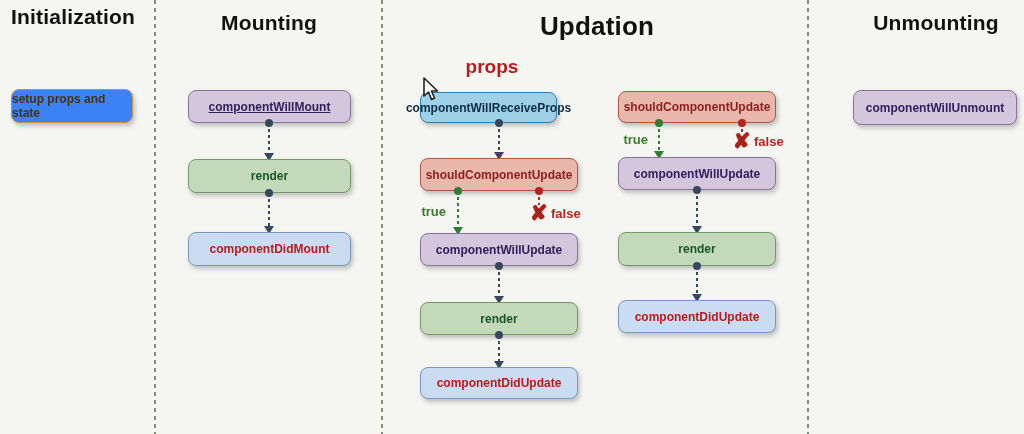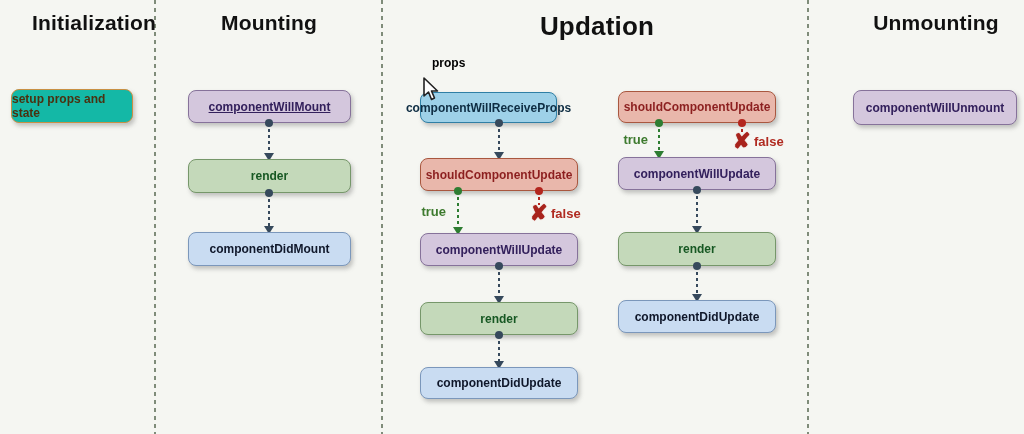--- a/index.html
+++ b/index.html
@@ -14,35 +14,36 @@
     position:absolute;top:0;bottom:0;width:2px;
     background:repeating-linear-gradient(to bottom,#7f8c7a 0 4px,transparent 4px 8px);
   }
   .lane-title{
     position:absolute;
     font-size:21px;font-weight:bold;color:#111;
     text-align:center;letter-spacing:.2px;
   }
   .sub-title{
     position:absolute;
-    font-size:12px;font-weight:bold;color:#000000;
+    font-size:19px;font-weight:bold;color:#b91c1c;
+    text-align:center;
   }
   .box{
     position:absolute;
     height:31px;
     border:1.5px solid;border-radius:8px;
     display:flex;align-items:center;justify-content:center;
     font-size:12px;font-weight:bold;
     box-shadow:2px 3px 4px rgba(95,95,95,.35);
     box-sizing:border-box;
   }
-  .box.orange{background:#14b8a6;border-color:#c89044;color:#4a3110;}
+  .box.orange{background:#3b82f6;border-color:#c89044;color:#4a3110;}
   .box.purple{background:#d4c7dd;border-color:#86729a;color:#33205c;}
   .box.green {background:#c4d9ba;border-color:#76976a;color:#175823;}
-  .box.blue  {background:#c9dcf2;border-color:#7b97bb;color:#0f172a;}
+  .box.blue  {background:#c9dcf2;border-color:#7b97bb;color:#b91c1c;}
   .box.cyan  {background:#9ed1e8;border-color:#2f7fa5;color:#0e2d43;}
   .box.salmon{background:#e9b7ab;border-color:#a9573f;color:#8c1f1f;}
   .flow{
     position:absolute;width:2px;--c:#36495c;
     background:repeating-linear-gradient(to bottom,var(--c) 0 3px,transparent 3px 6px);
   }
   .flow::before{ 
     content:'';position:absolute;top:-4px;left:-3px;
     width:8px;height:8px;border-radius:50%;background:var(--c);
   }
@@ -67,21 +68,21 @@
 </style>
 </head>
 <body>
 
 <div class="stage">
 
   <div class="separator" style="left:154px;"></div>
   <div class="separator" style="left:381px;"></div>
   <div class="separator" style="left:807px;"></div>
 
-  <div class="lane-title" style="left:0;width:146px;top:11px;padding-left:21px;">Initialization</div>
+  <div class="lane-title" style="left:0;width:146px;top:5px;">Initialization</div>
   <div class="lane-title" style="left:184px;width:170px;top:11px;">Mounting</div>
   <div class="lane-title" style="left:392px;width:410px;top:11px;font-size:26px;">Updation</div>
   <div class="lane-title" style="left:854px;width:164px;top:11px;">Unmounting</div>
 
   <div class="sub-title" style="left:432px;width:120px;top:56px;">props</div>
 
   <div class="box orange" style="left:11px;top:89px;width:122px;height:34px;">setup props and state</div>
 
   <div class="box purple" style="left:188px;top:90px;width:163px;height:33px;text-decoration:underline;">componentWillMount</div>
   <div class="flow" style="left:268px;top:123px;height:36px;"></div>

